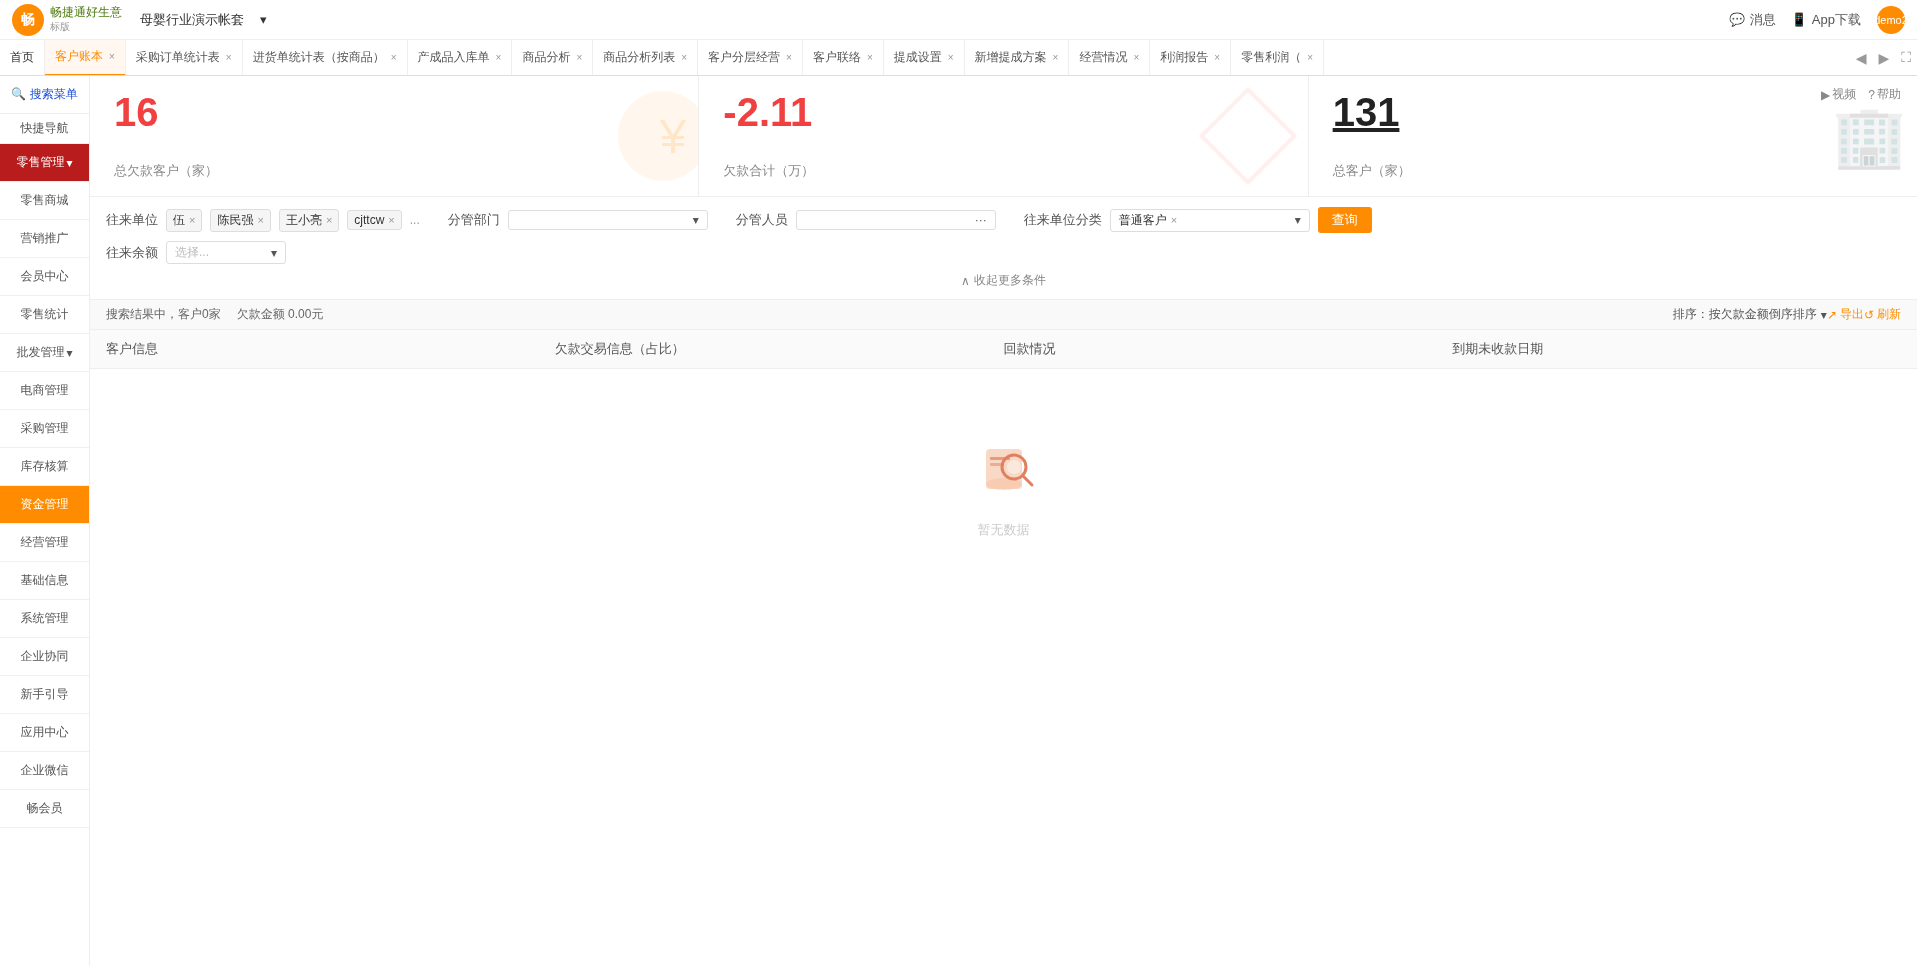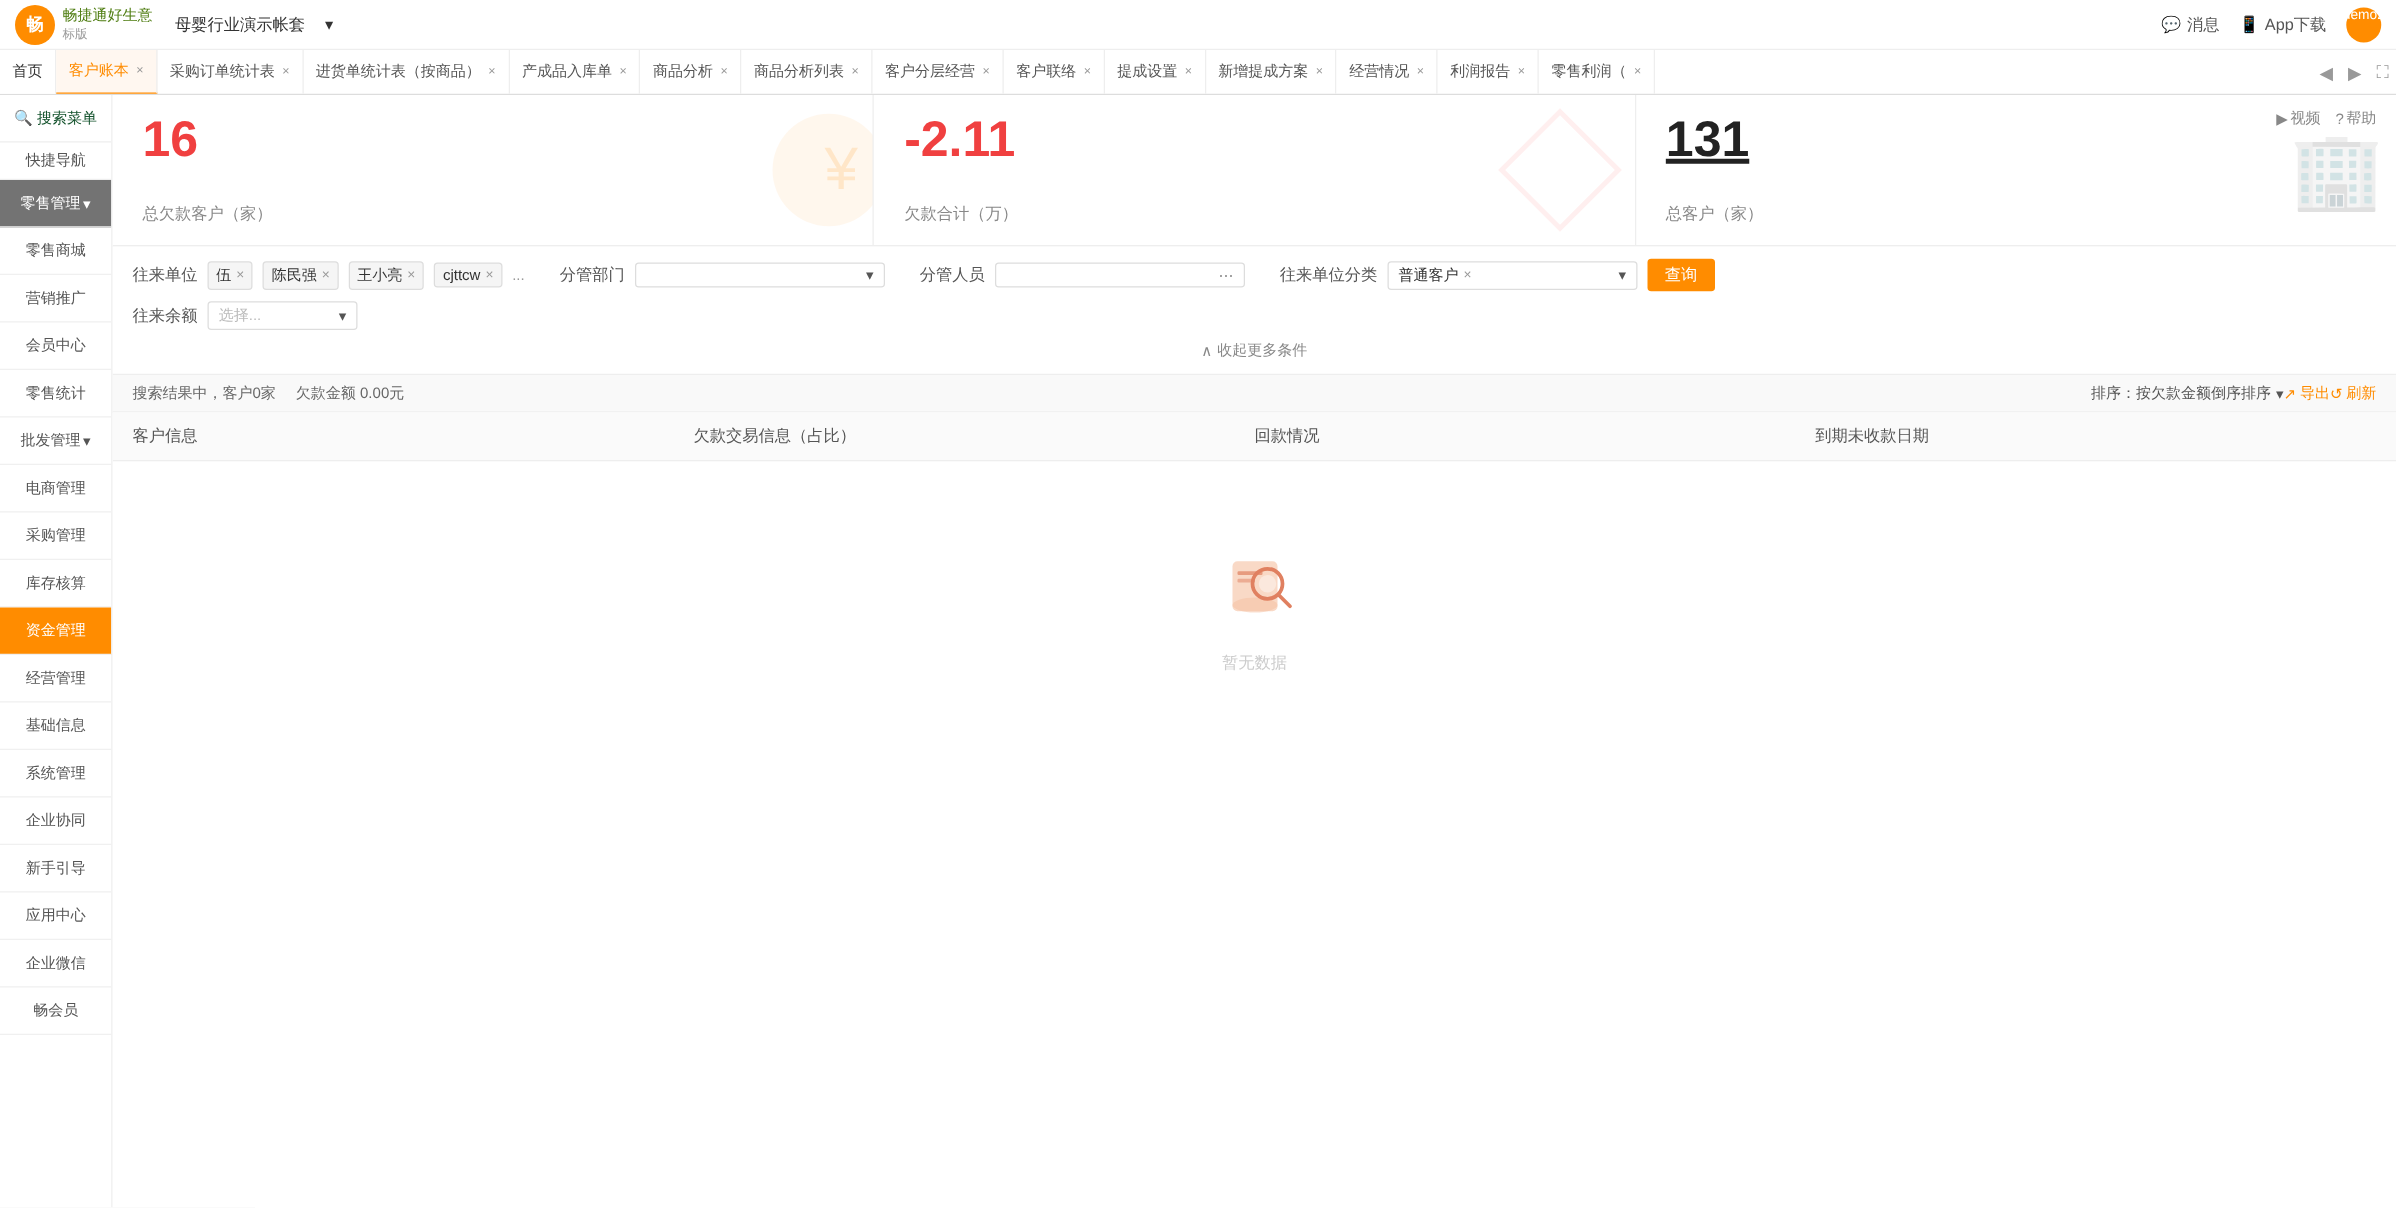--- a/index.html
+++ b/index.html
@@ -11,40 +11,40 @@
     
     .top-bar { height: 40px; background: #fff; display: flex; align-items: center; justify-content: space-between; padding: 0 12px; border-bottom: 1px solid #eee; flex-shrink: 0; }
     .top-bar-left { display: flex; align-items: center; gap: 8px; }
     .logo-area { display: flex; align-items: center; gap: 6px; }
     .logo-icon { width: 32px; height: 32px; background: #ff8c00; border-radius: 50%; display: flex; align-items: center; justify-content: center; color: white; font-size: 14px; font-weight: bold; }
     .logo-text { font-size: 12px; color: #4d7c0f; line-height: 1.2; }
     .logo-sub { font-size: 10px; color: #999; }
     .store-selector { display: flex; align-items: center; gap: 16px; font-size: 13px; color: #333; cursor: pointer; margin-left: 10px; }
     .top-bar-right { display: flex; align-items: center; gap: 16px; font-size: 13px; color: #555; }
     .top-bar-btn { display: flex; align-items: center; gap: 4px; cursor: pointer; }
-    .avatar { width: 28px; height: 28px; border-radius: 50%; background: #ff8c00; display: flex; justify-content: center; color: white; font-size: 11px; }
+    .avatar { width: 28px; height: 28px; border-radius: 50%; background: #ff8c00; display: flex; align-items: center; justify-content: center; color: white; font-size: 11px; }
 
     
     .tab-bar { height: 36px; background: #fff; display: flex; align-items: center; border-bottom: 1px solid #ddd; flex-shrink: 0; overflow: hidden; }
     .tab-item { height: 36px; display: flex; align-items: center; padding: 0 10px; gap: 4px; font-size: 12px; color: #555; cursor: pointer; border-right: 1px solid #eee; white-space: nowrap; flex-shrink: 0; }
     .tab-item.active { background: #fff7f0; color: #ff8c00; border-bottom: 2px solid #ff8c00; }
     .tab-item.home { background: #fff; color: #333; }
     .tab-close { font-size: 10px; color: #999; cursor: pointer; margin-left: 2px; }
     .tab-nav-btn { padding: 0 6px; cursor: pointer; color: #999; font-size: 14px; flex-shrink: 0; }
     .tab-bar-end { display: flex; align-items: center; margin-left: auto; }
 
     
     .main-area { display: flex; flex: 1; overflow: hidden; }
 
     
     .sidebar { width: 90px; background: #fff; border-right: 1px solid #eee; display: flex; flex-direction: column; flex-shrink: 0; overflow-y: auto; }
-    .sidebar-search { padding: 10px 8px; text-align: center; font-size: 12px; color: #14532d; cursor: pointer; border-bottom: 1px solid #eee; }
+    .sidebar-search { padding: 10px 8px; text-align: center; font-size: 12px; color: #1d4ed8; cursor: pointer; border-bottom: 1px solid #eee; }
     .sidebar-nav { padding: 6px 8px; text-align: center; font-size: 12px; color: #555; cursor: pointer; border-bottom: 1px solid #eee; }
     .sidebar-item { padding: 10px 4px; text-align: center; font-size: 12px; color: #555; cursor: pointer; border-bottom: 1px solid #f0f0f0; }
-    .sidebar-item.active { background: #737373; color: #fff; }
+    .sidebar-item.active { background: #b91c1c; color: #fff; }
     .sidebar-item.has-arrow { display: flex; align-items: center; justify-content: center; gap: 2px; }
 
     
     .content { flex: 1; display: flex; flex-direction: column; overflow: hidden; }
 
     
     .stats-row { display: flex; align-items: stretch; background: #fff; border-bottom: 1px solid #eee; min-height: 100px; position: relative; }
     .stat-block { flex: 1; display: flex; align-items: center; padding: 16px 24px; border-right: 1px solid #eee; position: relative; }
     .stat-value { font-size: 36px; font-weight: bold; color: #ff4444; line-height: 1; }
     .stat-value.black { color: #222; text-decoration: underline; }

